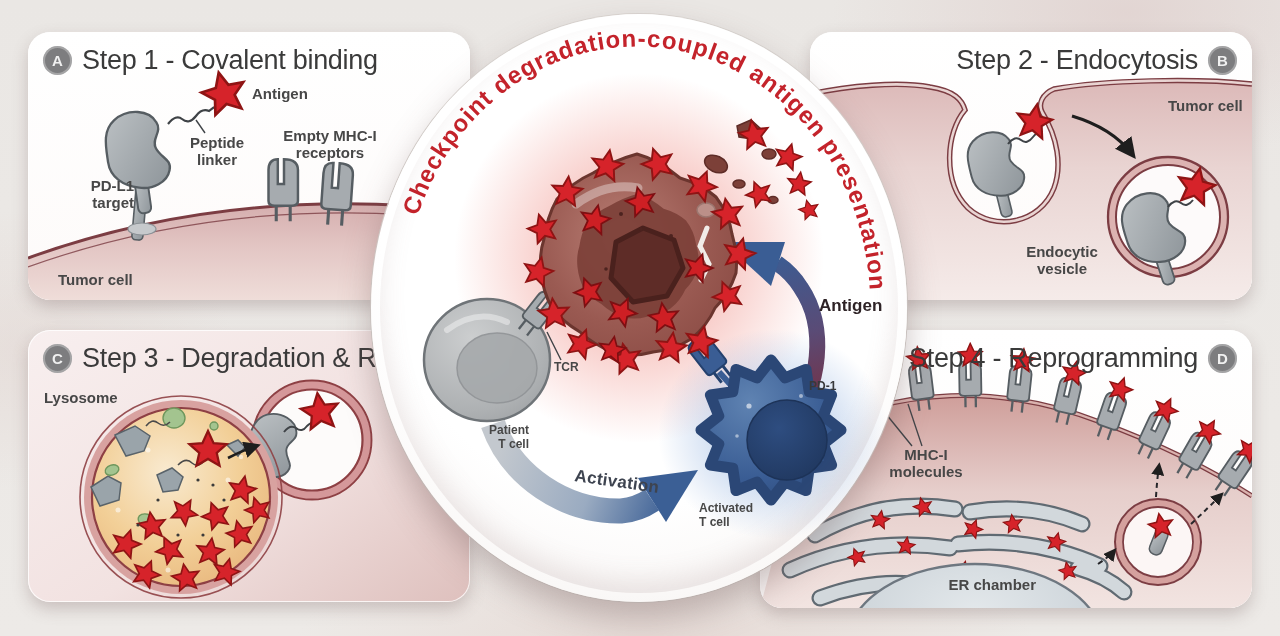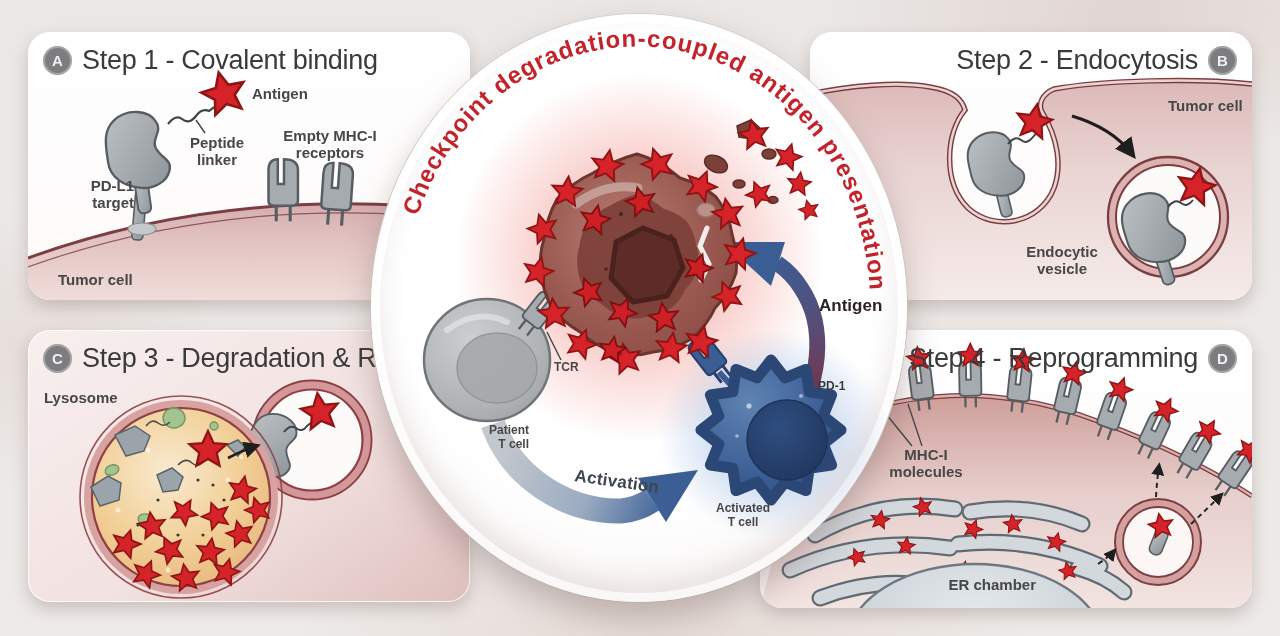--- a/index.html
+++ b/index.html
@@ -457,19 +457,19 @@
 
       <text class="arcTitle">
         <textPath href="#arcT" startOffset="50%" text-anchor="middle">Checkpoint degradation-coupled antigen presentation</textPath>
       </text>
     </svg>
 
     <div class="lbl big" style="left:183px;top:347px">TCR</div>
     <div class="lbl big" style="left:62px;top:410px;width:96px;text-align:right">Patient
 T cell</div>
     <div class="lbl rot" style="left:198px;top:458px;width:96px;text-align:center;font-size:17px;color:#3e4450;letter-spacing:.3px">Activation</div>
-    <div class="lbl big" style="left:328px;top:488px;width:88px;text-align:center">Activated
+    <div class="lbl big" style="left:328px;top:488px;width:88px;text-align:left">Activated
 T cell</div>
-    <div class="lbl big" style="left:447px;top:366px;color:#38393b">PD-1</div>
+    <div class="lbl big" style="left:438px;top:366px;color:#38393b">PD-1</div>
     <div class="lbl big" style="left:448px;top:282px;color:#2e2326;font-size:17px">Antigen</div>
   </div>
 
 </div>
 
 </body></html>

